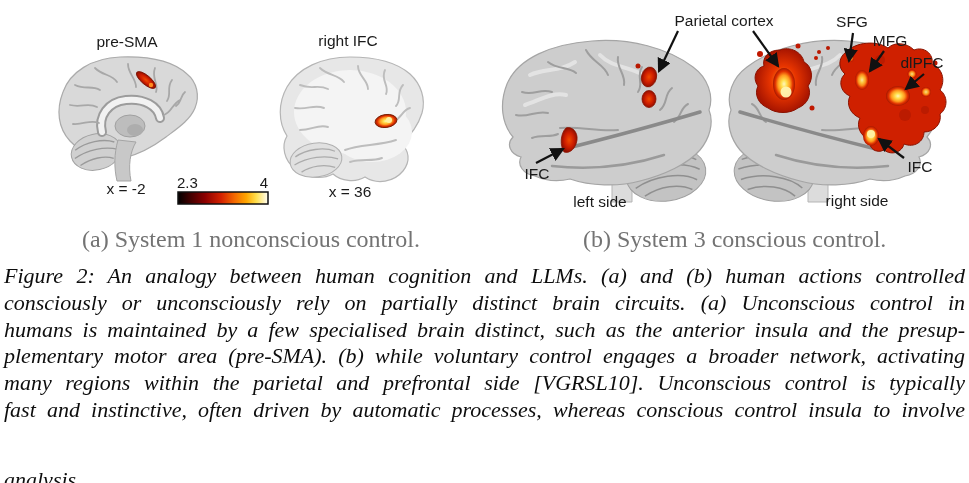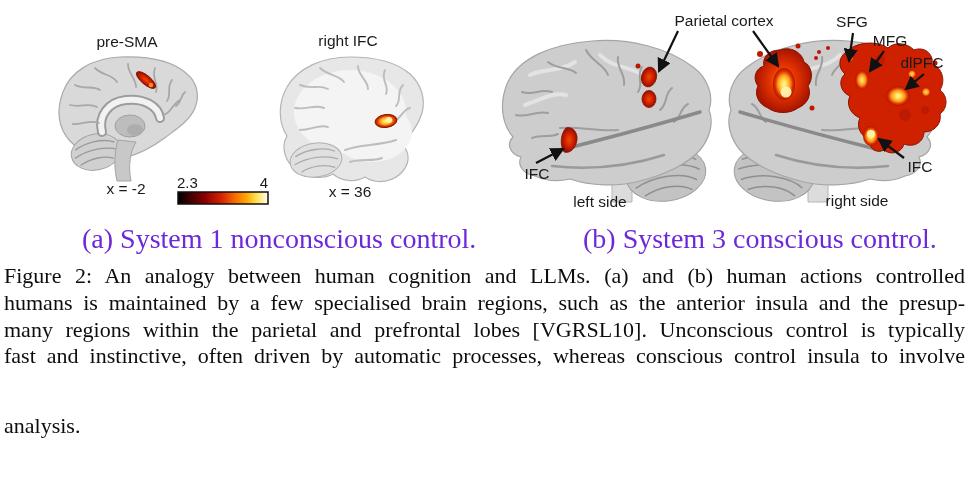--- a/index.html
+++ b/index.html
@@ -1,25 +1,25 @@
 <!DOCTYPE html>
 <html><head>
 <meta charset="utf-8">
 <style>
   html,body{margin:0;padding:0;background:#ffffff;}
   .page{position:relative;width:969px;height:483px;background:#ffffff;overflow:hidden;
         font-family:"Liberation Serif", serif;color:#111;}
   .fig-svg{position:absolute;left:0;top:0;}
   .subcap{position:absolute;top:226px;height:26px;text-align:right;
-          font-size:28px;line-height:26px;color:#6d28d9;white-space:nowrap;}
+          font-size:24px;line-height:26px;color:#737373;white-space:nowrap;}
   .subcap-a{left:82px;width:310px;}
   .subcap-b{left:583px;width:284px;}
   .caption{position:absolute;left:4px;top:263px;width:961px;
            font-size:22px;line-height:26.8px;color:#0d0d0d;}
-  .cap-line{text-align:justify;text-align-last:justify;}
+  .cap-line{text-align:justify;text-align-last:justify;font-style:italic;}
   .cap-line.last{text-align:left;text-align-last:left;margin-top:43px;}
   svg text{font-family:"Liberation Sans", sans-serif;fill:#1a1a1a;}
   .lbl{font-size:15.5px;}
   .cb-lbl{font-size:15px;}
 </style>
 </head>
 <body>
 
 <div class="page">
 
@@ -235,19 +235,21 @@
     <text class="lbl" x="600" y="207" text-anchor="middle">left side</text>
     <text class="lbl" x="857" y="206" text-anchor="middle">right side</text>
   </g>
 </svg>
 
 <div class="subcap subcap-a">(a) System 1 nonconscious control.</div>
 <div class="subcap subcap-b">(b) System 3 conscious control.</div>
 
 <div class="caption">
   <div class="cap-line">Figure 2: An analogy between human cognition and LLMs. (a) and (b) human actions controlled</div>
-  <div class="cap-line">humans is maintained by a few specialised brain regions, such as the anterior insula and the presup-</div>
-  <div class="cap-line">many regions within the parietal and prefrontal lobes [VGRSL10]. Unconscious control is typically</div>
+  <div class="cap-line">consciously or unconsciously rely on partially distinct brain circuits. (a) Unconscious control in</div>
+  <div class="cap-line">humans is maintained by a few specialised brain distinct, such as the anterior insula and the presup-</div>
+  <div class="cap-line">plementary motor area (pre-SMA). (b) while voluntary control engages a broader network, activating</div>
+  <div class="cap-line">many regions within the parietal and prefrontal side [VGRSL10]. Unconscious control is typically</div>
   <div class="cap-line">fast and instinctive, often driven by automatic processes, whereas conscious control insula to involve</div>
   <div class="cap-line last">analysis.</div>
 </div>
 
 </div>
 
 </body></html>

